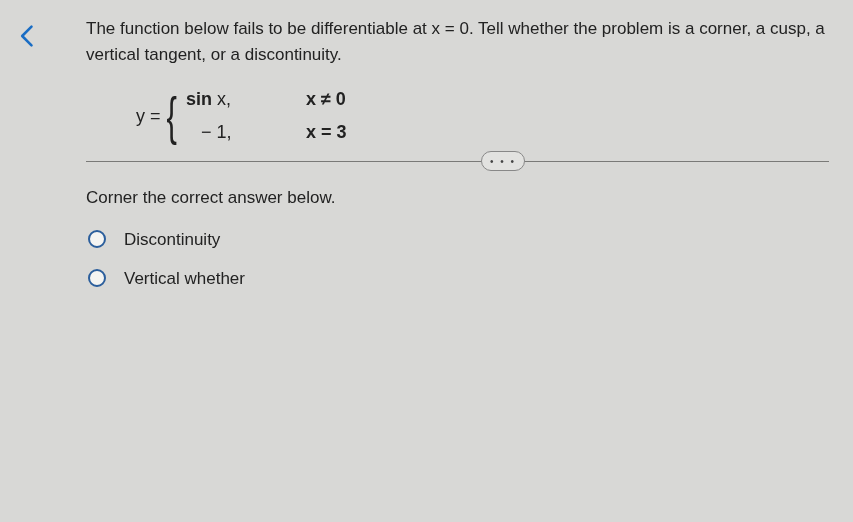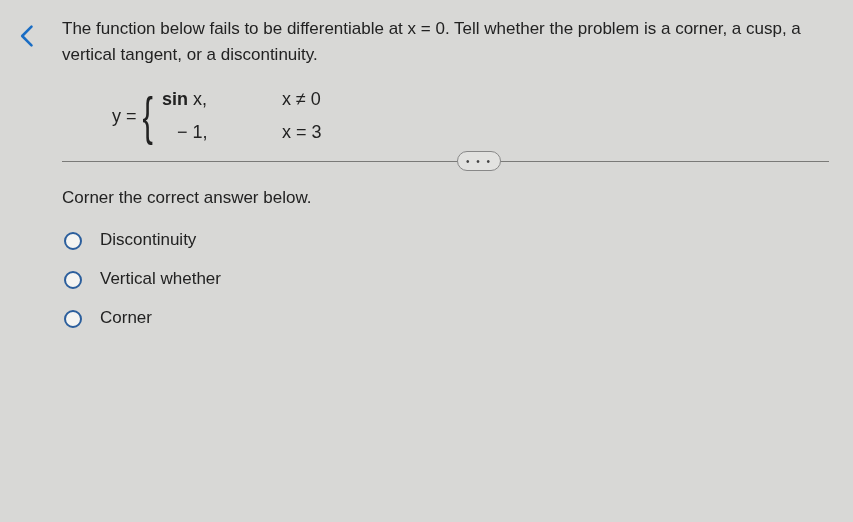--- a/index.html
+++ b/index.html
@@ -16,20 +16,21 @@
       position: absolute;
       top: 22px;
       left: 14px;
       width: 28px;
       height: 28px;
       cursor: pointer;
       color: #1a6dc4;
     }
     .content {
       padding: 16px 24px 24px 62px;
+      margin-left: 24px;
     }
     .question-text {
       font-size: 17px;
       line-height: 1.5;
       margin-bottom: 22px;
     }
     .equation-block {
       display: flex;
       align-items: center;
       gap: 8px;
@@ -51,21 +52,21 @@
     .cases {
       display: flex;
       flex-direction: column;
       gap: 12px;
     }
     .case-row {
       display: flex;
       align-items: flex-start;
     }
     .case-left { width: 120px; }
-    .case-right { width: 80px; }
+    .case-right { width: 80px; font-weight: bold; }
     .bold { font-weight: bold; }
     .divider-wrap {
       position: relative;
       margin: 18px 0 26px 0;
     }
     .divider {
       border: none;
       border-top: 1.5px solid #7a7a78;
       margin: 0;
     }
@@ -91,21 +92,21 @@
       margin-bottom: 22px;
     }
     .options {
       display: flex;
       flex-direction: column;
       gap: 19px;
       margin-left: 2px;
     }
     .option {
       display: flex;
-      align-items: flex-end;
+      align-items: flex-start;
       gap: 18px;
       cursor: pointer;
     }
     .radio {
       width: 18px;
       height: 18px;
       border: 2px solid #2b5e9c;
       border-radius: 50%;
       background: #f4f4f2;
       flex-shrink: 0;
@@ -154,18 +155,14 @@
 
   <div class="options">
     <div class="option">
       <span class="radio"></span>
       <span class="option-label">Discontinuity</span>
     </div>
     <div class="option">
       <span class="radio"></span>
       <span class="option-label">Vertical whether</span>
     </div>
-    <div class="option">
-      <span class="radio"></span>
-      <span class="option-label">Corner</span>
-    </div>
   </div>
 </div>
 
 </body></html>

